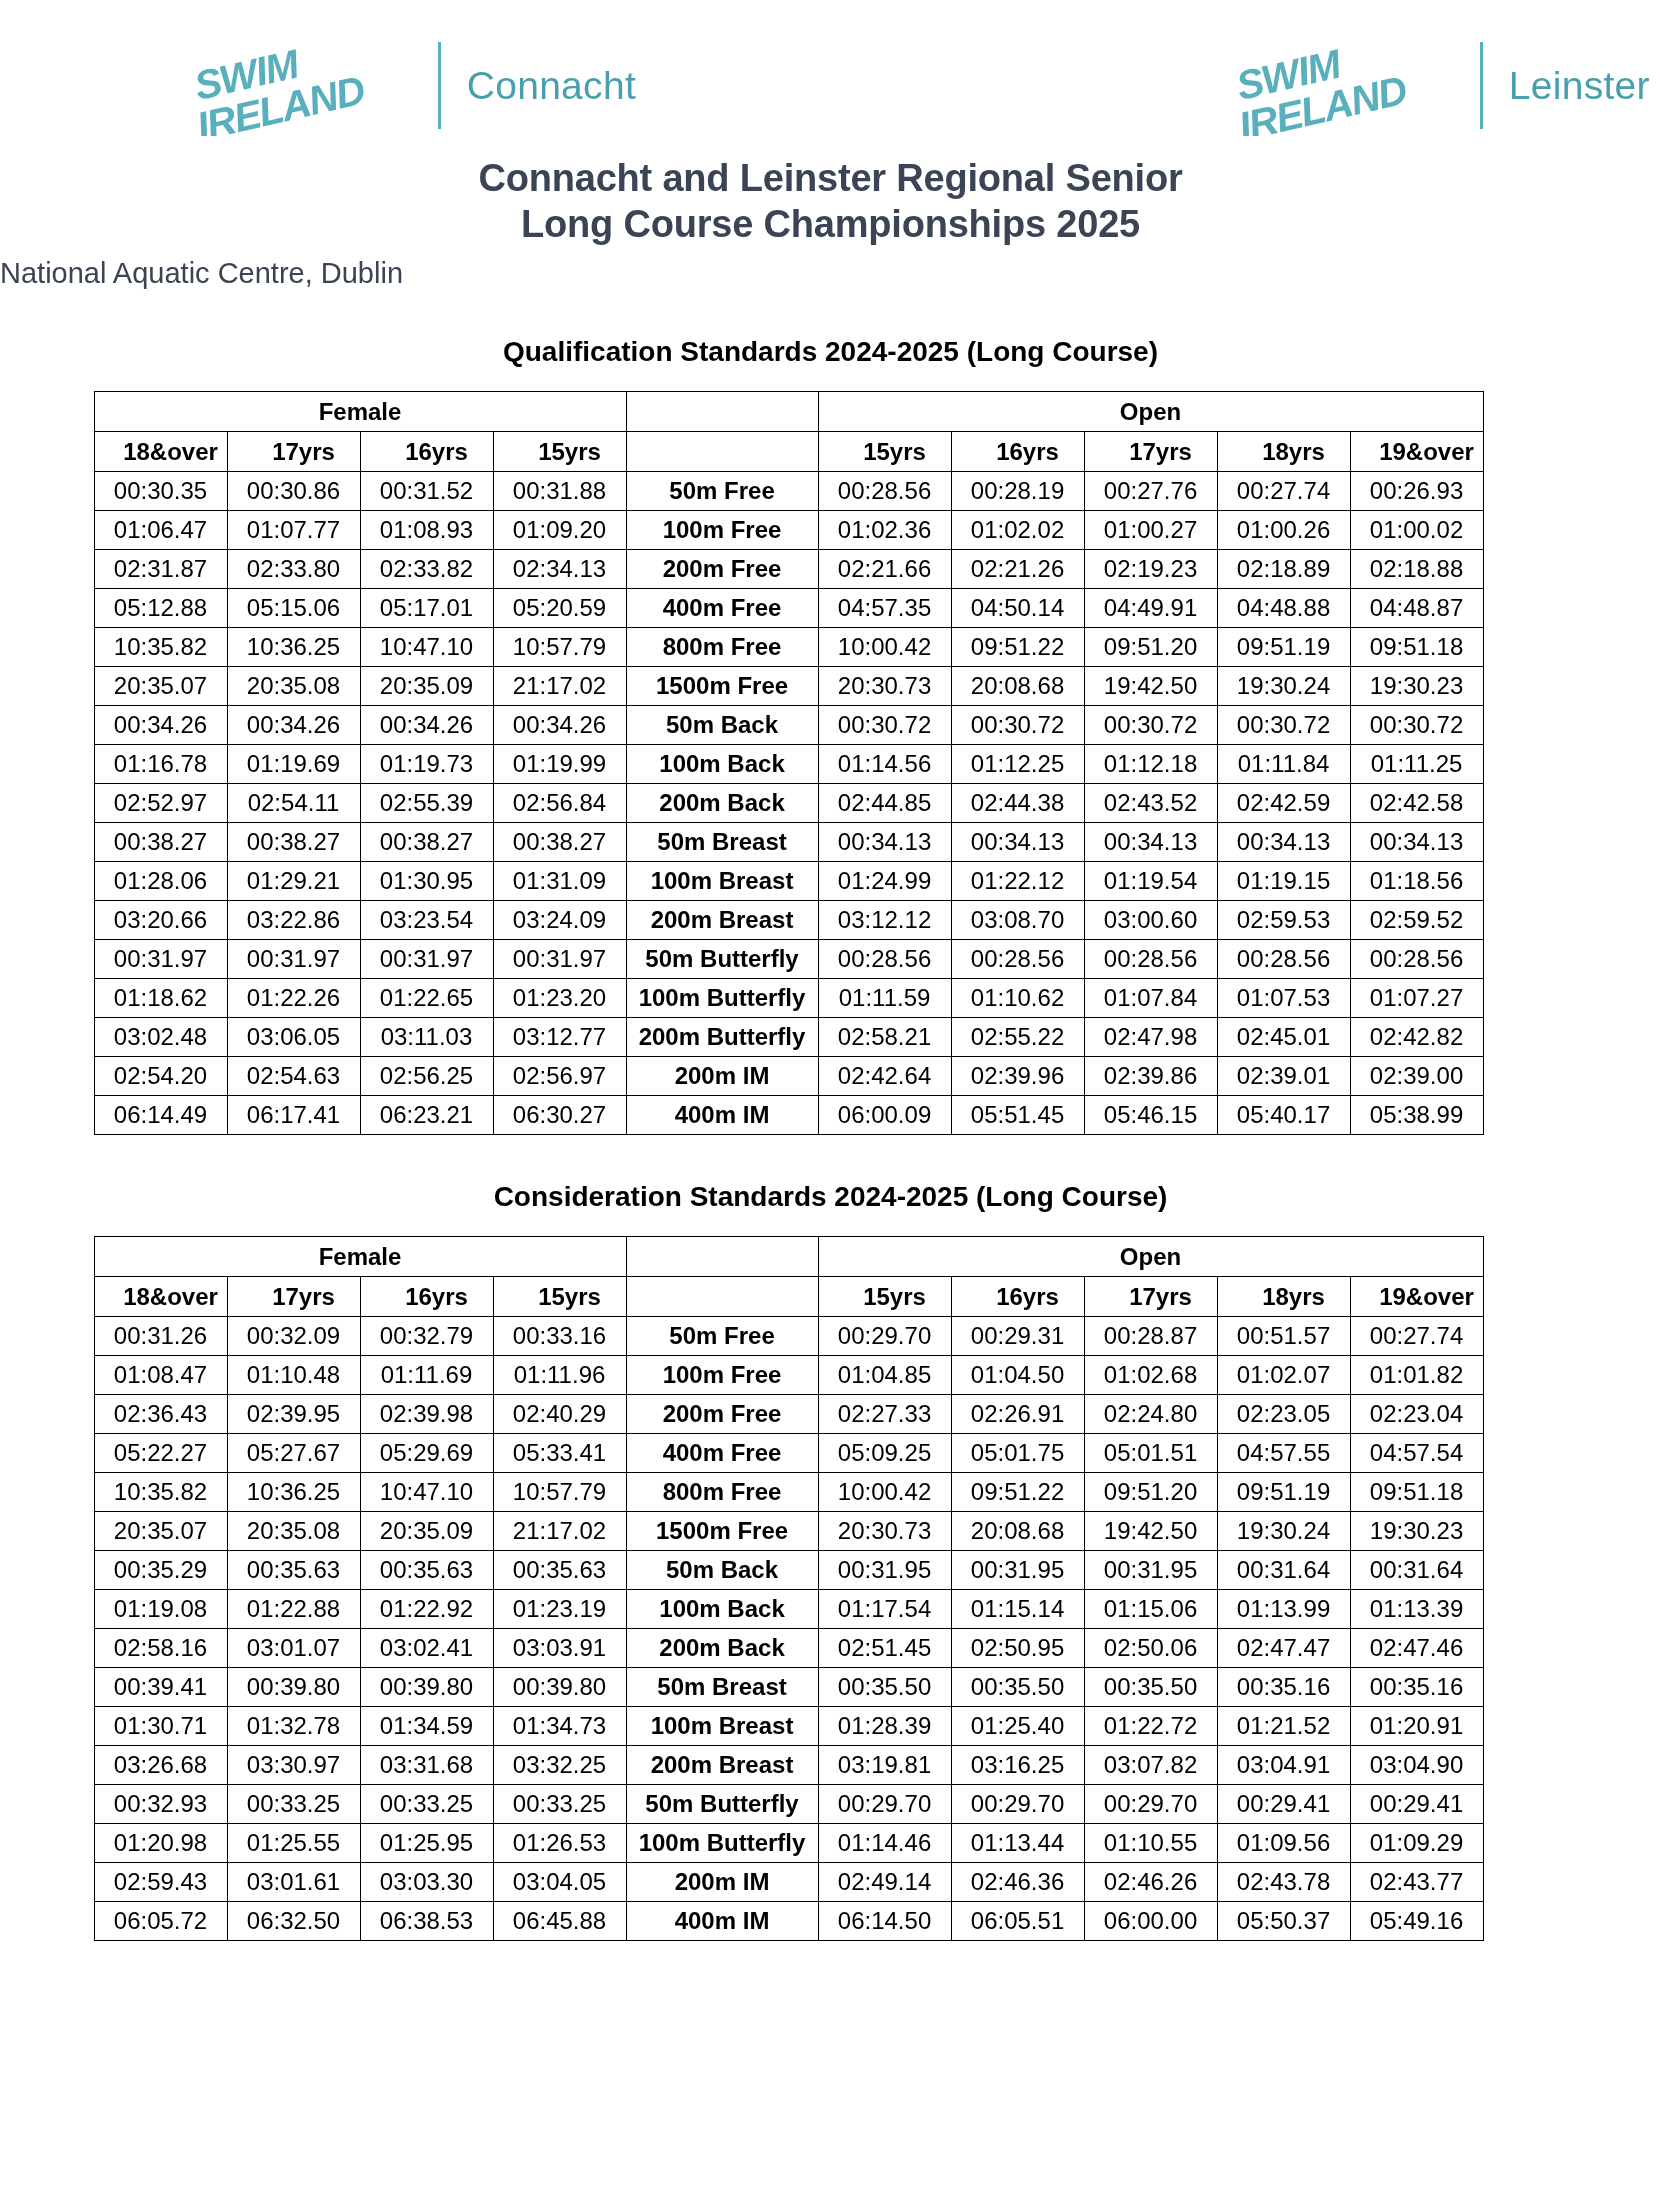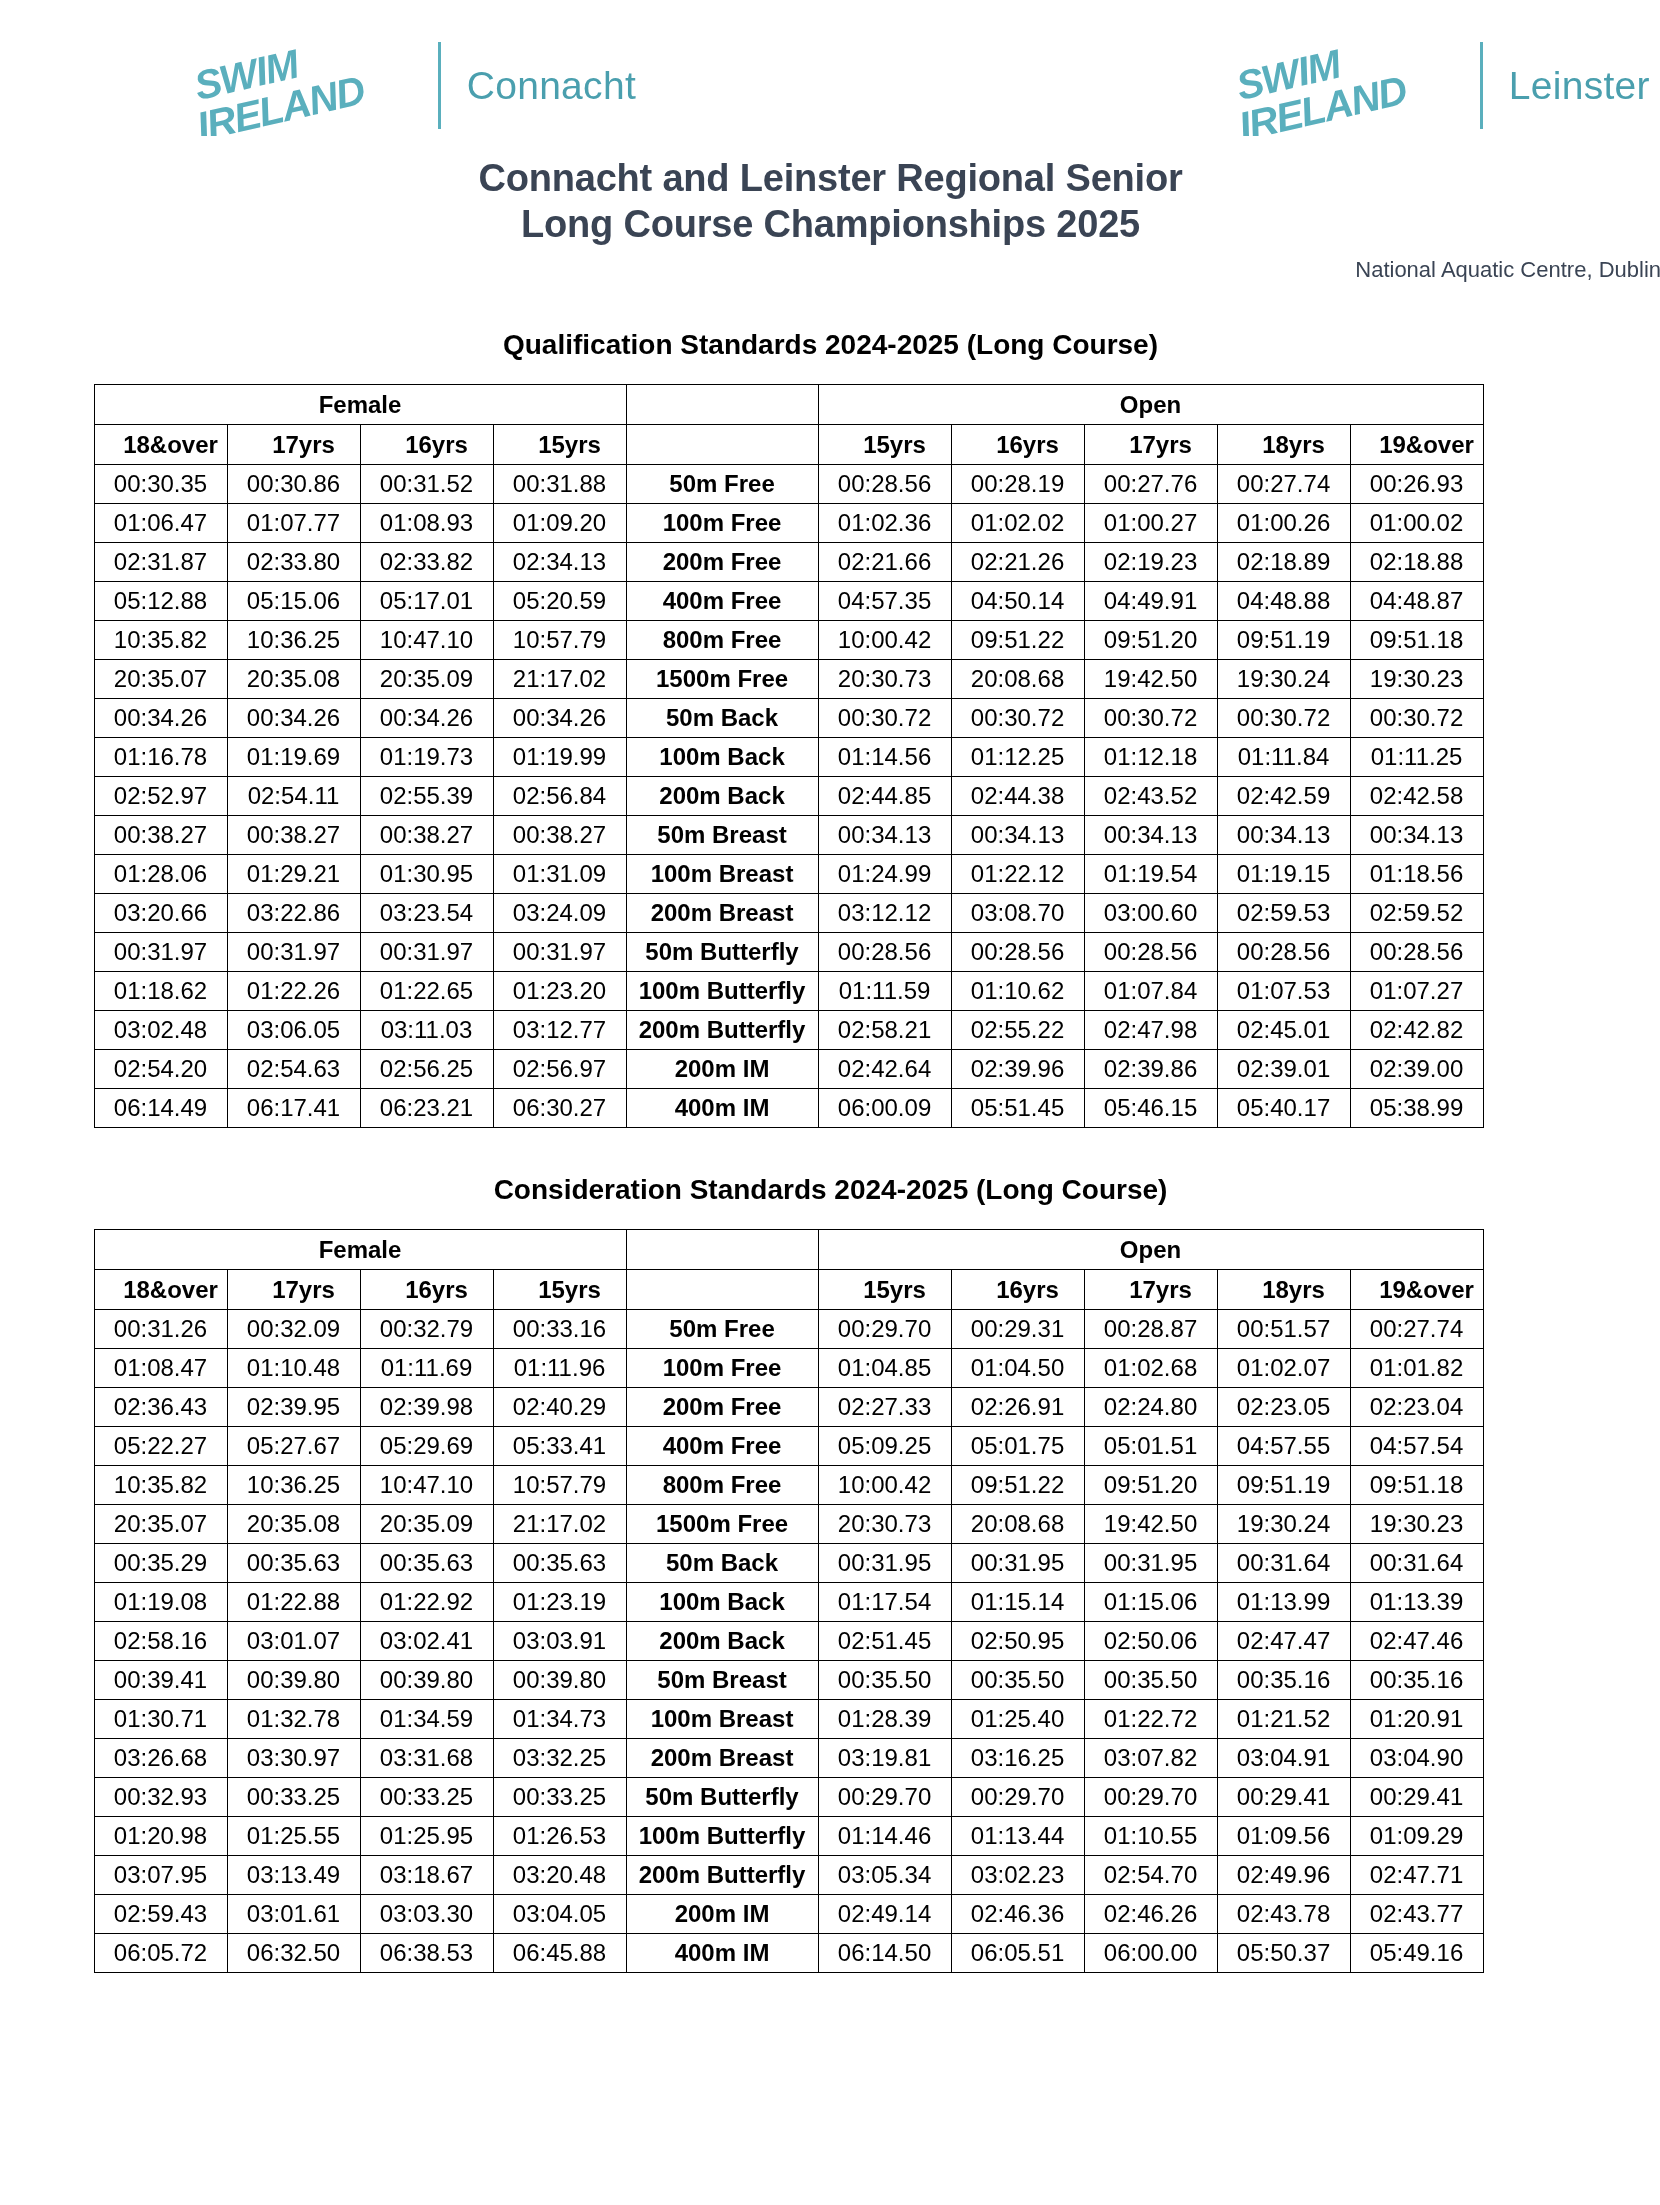--- a/index.html
+++ b/index.html
@@ -65,22 +65,22 @@
   .doc-title {
     text-align: center;
     font-size: 38px;
     font-weight: bold;
     color: #3a4454;
     line-height: 1.22;
     margin-top: 20px;
     letter-spacing: -0.2px;
   }
   .doc-subtitle {
-    text-align: right;
-    font-size: 22px;
+    text-align: left;
+    font-size: 29px;
     font-weight: 400;
     color: #3a4454;
     margin-top: 9.5px;
   }
   .section-title {
     text-align: center;
     font-size: 28px;
     font-weight: bold;
     color: #000000;
     margin-top: 46px;
@@ -616,32 +616,20 @@
             <td>01:25.95</td>
             <td>01:26.53</td>
             <td class="event">100m Butterfly</td>
             <td>01:14.46</td>
             <td>01:13.44</td>
             <td>01:10.55</td>
             <td>01:09.56</td>
             <td>01:09.29</td>
           </tr>
           <tr>
-            <td>03:07.95</td>
-            <td>03:13.49</td>
-            <td>03:18.67</td>
-            <td>03:20.48</td>
-            <td class="event">200m Butterfly</td>
-            <td>03:05.34</td>
-            <td>03:02.23</td>
-            <td>02:54.70</td>
-            <td>02:49.96</td>
-            <td>02:47.71</td>
-          </tr>
-          <tr>
             <td>02:59.43</td>
             <td>03:01.61</td>
             <td>03:03.30</td>
             <td>03:04.05</td>
             <td class="event">200m IM</td>
             <td>02:49.14</td>
             <td>02:46.36</td>
             <td>02:46.26</td>
             <td>02:43.78</td>
             <td>02:43.77</td>

